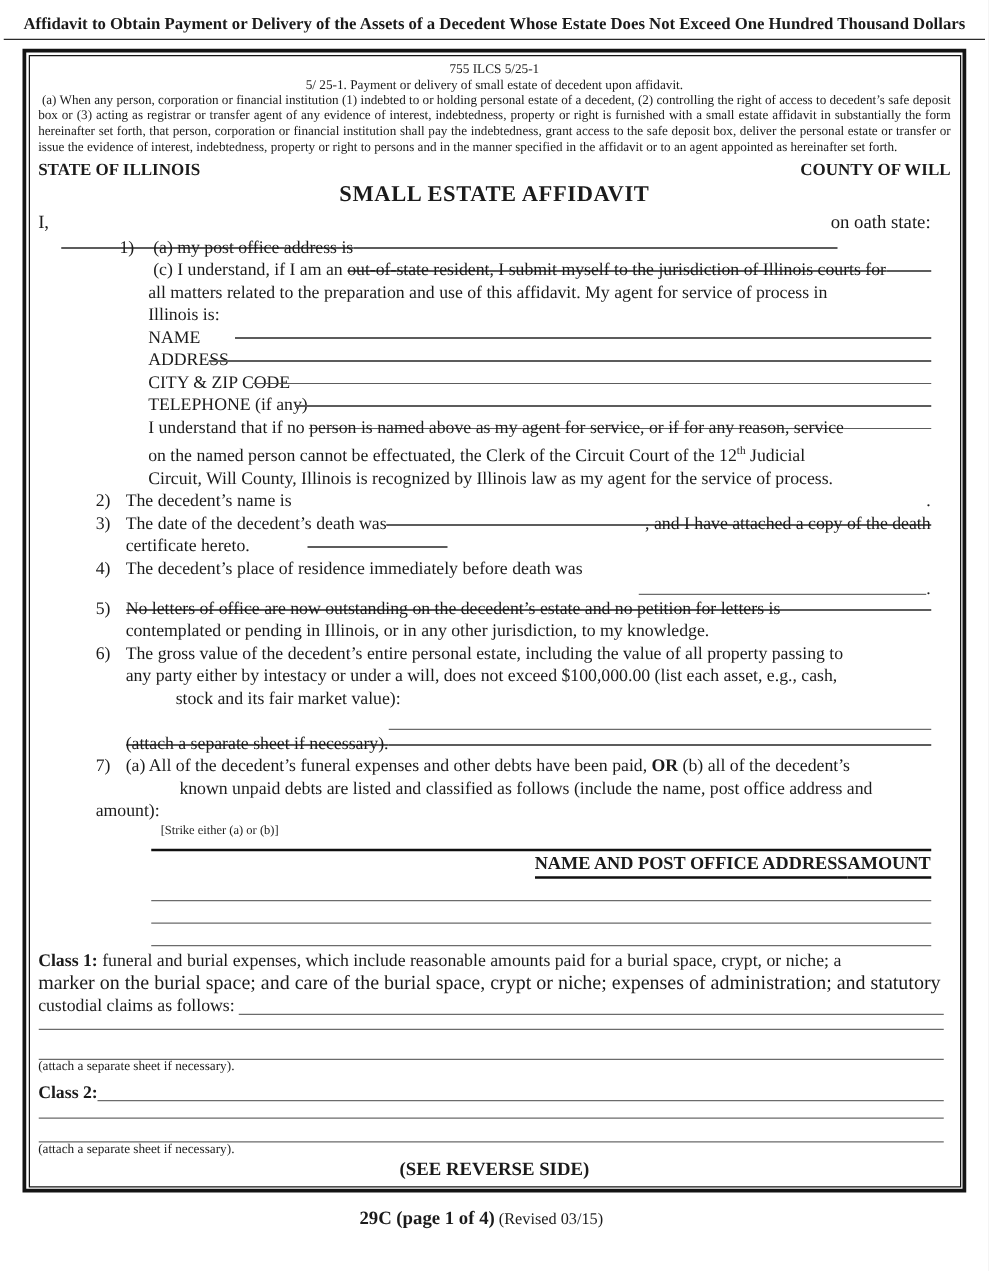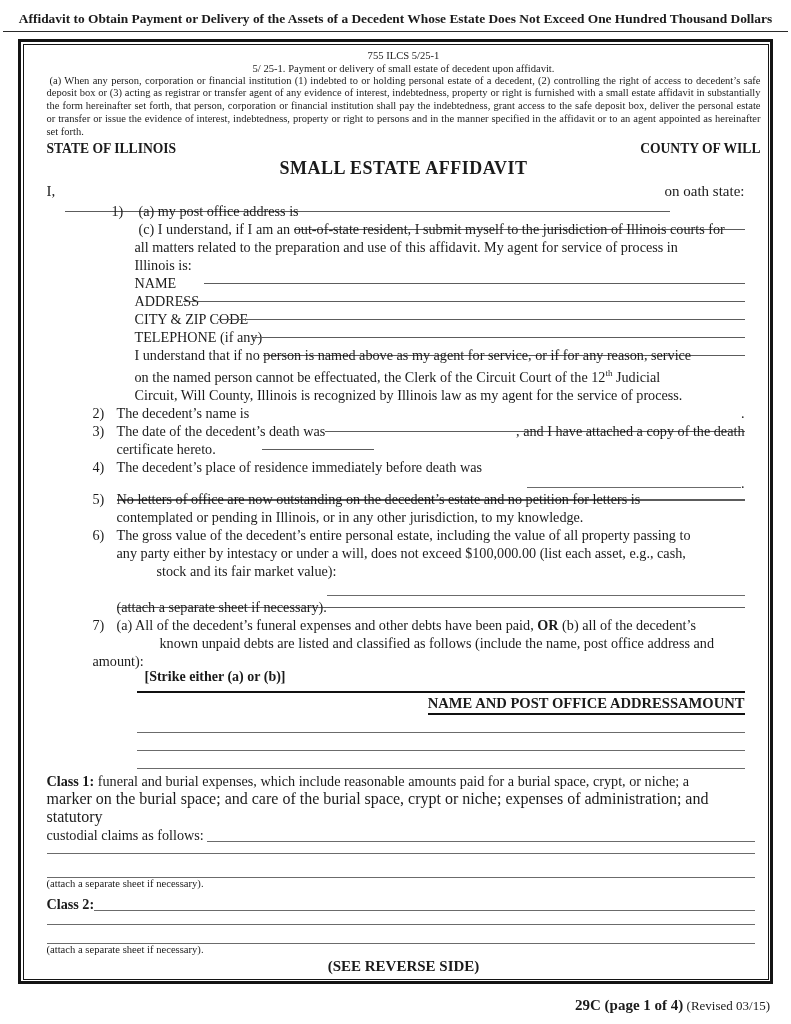--- a/index.html
+++ b/index.html
@@ -1,45 +1,45 @@
 <!DOCTYPE html>
 <html><head>
 <meta charset="utf-8">
 <style>
   html,body { margin:0; padding:0; background:#e8e8e8; }
   .page { width:791px; height:1024px; background:#ffffff; margin:0 auto; position:relative;
           font-family:"Liberation Serif", serif; color:#1b1b1b; overflow:hidden; }
   .toptitle { text-align:center; font-weight:bold; font-size:13.4px; padding:11px 6px 4px 6px;
               border-bottom:1.6px solid #2a2a2a; margin:0 3px 7px 3px; }
   .box { margin:0 18px; border:3.5px solid #141414; }
-  .box-inner { border:1.5px solid #141414; margin:1.5px; padding:4px 7px 0 23px; }
+  .box-inner { border:1.5px solid #141414; margin:1.5px; padding:4px 7px 0 7px; }
   .small-c { text-align:center; font-size:10.6px; line-height:13px; }
   .statute-p { font-size:10.5px; line-height:12.9px; text-align:justify; text-indent:3px; }
   .sc-row { display:flex; justify-content:space-between; font-weight:bold; font-size:13.6px; margin-top:2px; }
   .main-title { text-align:center; font-weight:bold; font-size:18px; letter-spacing:0.5px; margin:1px 0 3px 0; }
   .oath { display:flex; font-size:15px; line-height:19px; margin-bottom:1px; }
   .row { display:flex; font-size:14.2px; line-height:18px; }
   .txt { font-size:14.2px; line-height:18px; }
   .pre { white-space:pre; }
   .num { display:inline-block; width:24px; flex:none; }
   .xline, .struck { background-image:linear-gradient(to bottom, transparent 9px, #5c5c5c 9px, #5c5c5c 10.5px, transparent 10.5px);
                     background-repeat:no-repeat; }
   .struck { display:inline-block; white-space:pre; }
   .xline { flex:1 1 auto; }
   .xw { flex:0 0 auto; }
   .blank { flex:1 1 auto; border-bottom:1.5px solid #6b6b6b; margin-bottom:2px; }
   .b { font-weight:bold; }
-  .smallnote { font-size:14px; line-height:13px;font-weight:bold; }
+  .smallnote { font-size:10px; line-height:13px; }
   .attach-sm { font-size:10.6px; line-height:12px; }
   .thead { margin:8px 16px 0 90px; border-top:2.2px solid #101010; display:flex; justify-content:flex-end; padding-top:1px; }
   .thead .th { font-weight:bold; font-size:14.6px; line-height:19px; border-bottom:2.2px solid #101010; }
   .trow { margin-left:90px; margin-right:16px; height:17px; border-bottom:1.6px solid #6b6b6b; }
   .fullline { border-bottom:1.6px solid #6b6b6b; margin-right:6px; }
   .reverse { text-align:center; font-weight:bold; font-size:15px; line-height:19px; margin-top:1px; padding-bottom:3px; }
-  .footer { text-align:right; margin:12px 21px 0 0; }
+  .footer { text-align:center; margin:12px 21px 0 0; }
   .footer .f1 { font-weight:bold; font-size:15px; }
   .footer .f2 { font-size:13px; }
   sup { font-size:9px; }
 </style>
 </head>
 <body>
 
 <div class="page">
 
   <div class="toptitle">Affidavit to Obtain Payment or Delivery of the Assets of a Decedent Whose Estate Does Not Exceed One Hundred Thousand Dollars</div>

